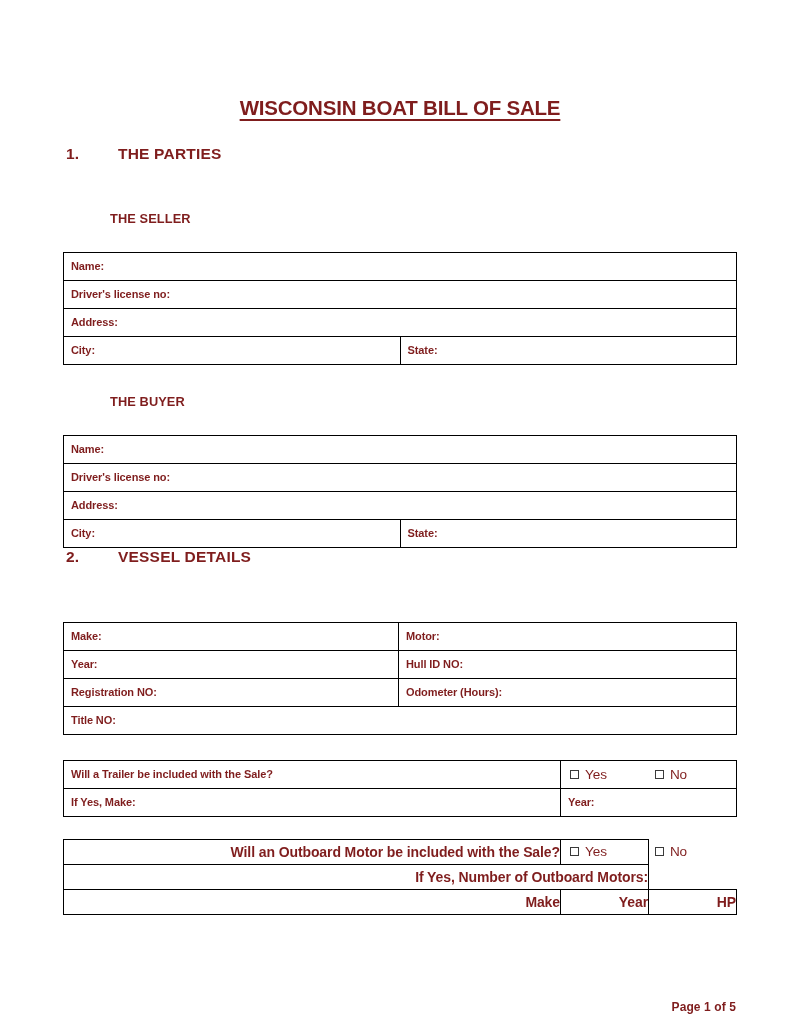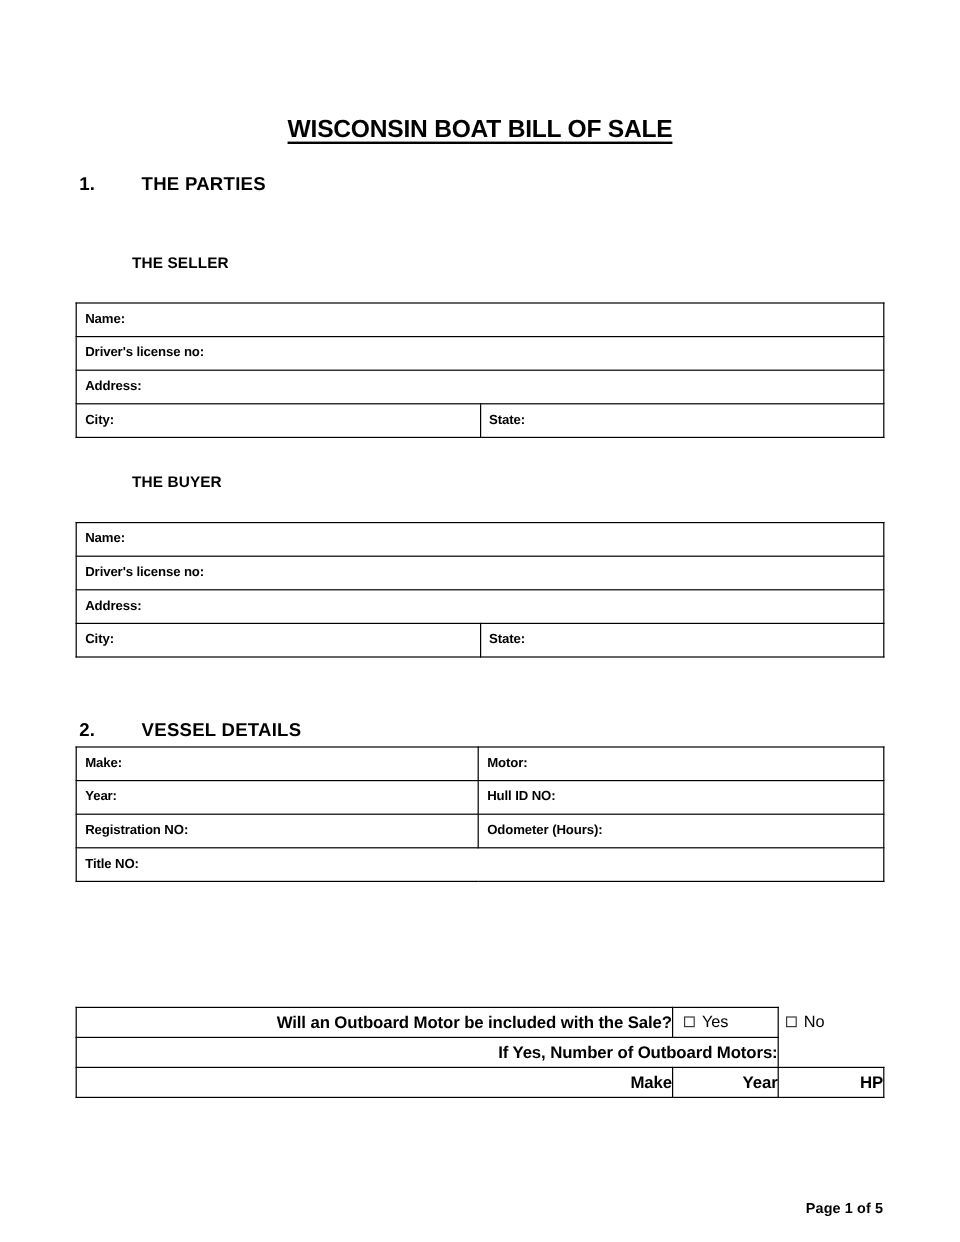--- a/index.html
+++ b/index.html
@@ -6,21 +6,21 @@
     margin: 0;
     padding: 0;
     background: #ffffff;
   }
   .page {
     position: relative;
     width: 800px;
     height: 1035px;
     background: #ffffff;
     font-family: "Liberation Sans", sans-serif;
-    color: #000000;
+    color: #7f1d1d;
     overflow: hidden;
     text-decoration: underline;
   }
 
   
   .doc-title {
     position: absolute;
     left: 0;
     top: 96px;
     width: 800px;
@@ -156,21 +156,21 @@
     <tr>
       <td colspan="2">Address:</td>
     </tr>
     <tr>
       <td style="width:335px;">City:</td>
       <td>State:</td>
     </tr>
   </tbody>
     </table>
 
-  <div class="section-head" style="top:600px;">
+  <div class="section-head" style="top:548px;">
     <span class="num">2.</span><span>VESSEL DETAILS</span>
   </div>
 
   <table class="tbl" style="top:622px;">
     <tbody>
         <tr>
       <td style="width:335px;">Make:</td>
       <td>Motor:</td>
     </tr>
     <tr>
@@ -180,20 +180,34 @@
     <tr>
       <td>Registration NO:</td>
       <td>Odometer (Hours):</td>
     </tr>
     <tr>
       <td colspan="2">Title NO:</td>
     </tr>
   </tbody>
     </table>
 
+  <table class="tbl" style="top:760px;">
+    <tbody>
+        <tr>
+      <td style="width:497px;">Will a Trailer be included with the Sale?</td>
+      <td class="yes-no">
+        <span class="opt"><span class="cb"></span><span>Yes</span></span><span class="gap"></span><span class="opt"><span class="cb"></span><span>No</span></span>
+      </td>
+    </tr>
+    <tr>
+      <td>If Yes, Make:</td>
+      <td>Year:</td>
+    </tr>
+  </tbody>
+    </table>
 
   <table class="tbl" style="top:839px;text-align:right;">
     <tbody>
         <tr>
       <td class="tight" style="width:497px;">Will an Outboard Motor be included with the Sale?</td>
       <td class="tight yes-no">
         <span class="opt"><span class="cb"></span><span>Yes</span></span><span class="gap"></span><span class="opt"><span class="cb"></span><span>No</span></span>
       </td>
     </tr>
     <tr>

